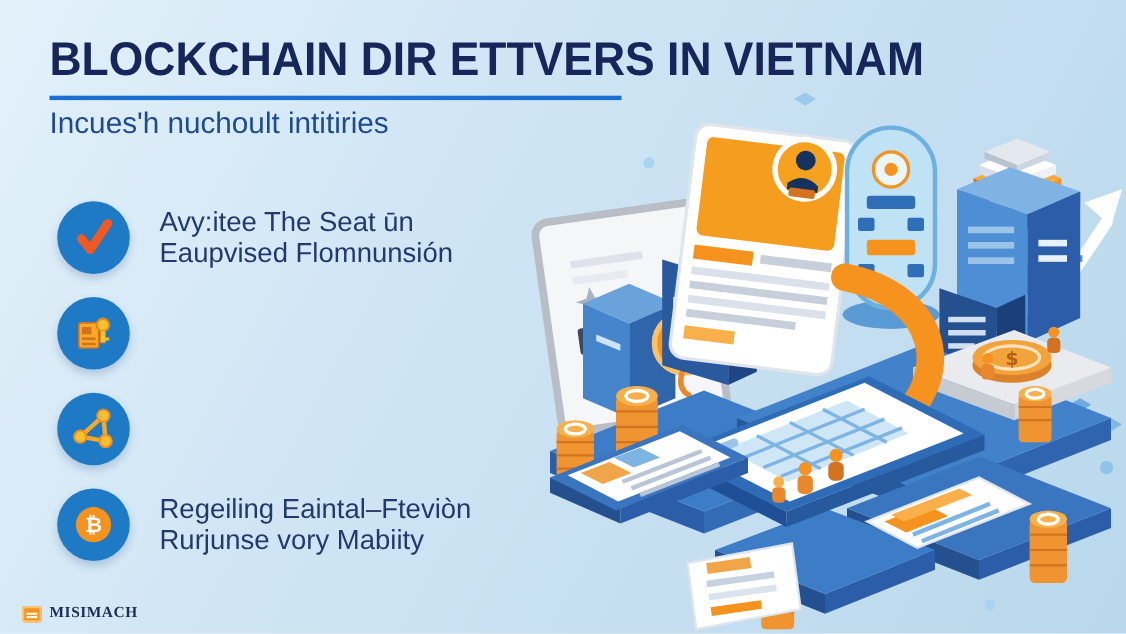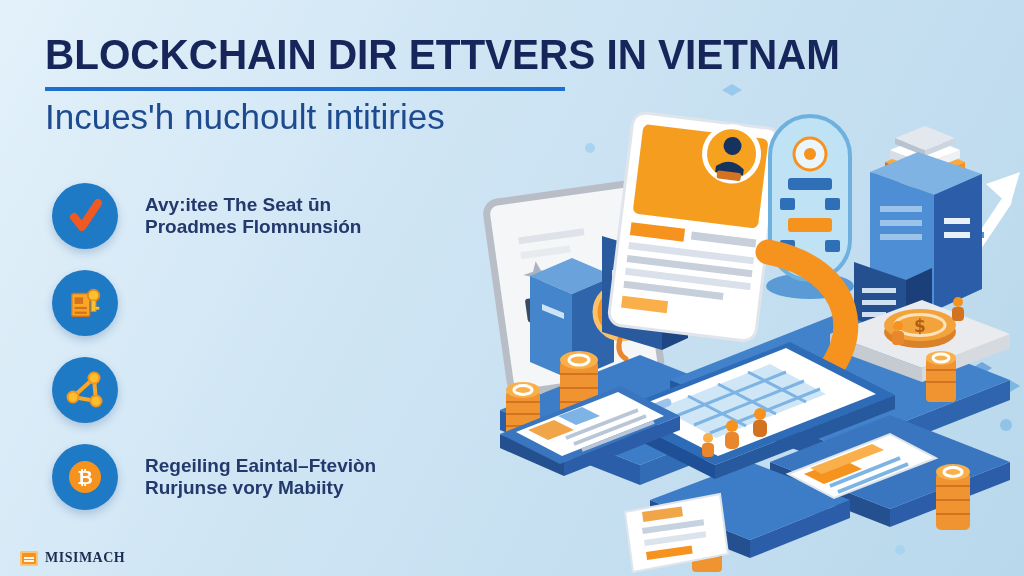--- a/index.html
+++ b/index.html
@@ -9,31 +9,31 @@
     font-family:"Liberation Sans",sans-serif;
   }
   
   .title{
     position:absolute;left:45px;top:30px;white-space:nowrap;
     font-size:43px;font-weight:700;color:#16265b;letter-spacing:0px;
     transform:scaleX(.94);transform-origin:left center;
   }
   .rule{position:absolute;left:45px;top:87px;width:520px;height:4px;background:#1c6fd1;}
   .subtitle{
-    position:absolute;left:45px;top:97px;font-size:35px;font-weight:500;color:#1e4b8f;
+    position:absolute;left:45px;top:97px;font-size:27px;font-weight:500;color:#1e4b8f;
   }
   
   .bullets{position:absolute;left:52px;top:183px;width:430px;}
   .bullet{display:flex;align-items:center;margin-bottom:21px;height:66px;}
   .bcircle{
     width:66px;height:66px;border-radius:50%;background:#1e7ac5;flex:0 0 66px;
     display:flex;align-items:center;justify-content:center;
     box-shadow:0 4px 8px rgba(40,80,140,.25);
   }
-  .btext{margin-left:27px;font-size:19px;line-height:1.14;color:#24396b;font-weight:700;}
+  .btext{margin-left:27px;font-size:25px;line-height:1.14;color:#24396b;font-weight:400;}
   
   .brand{position:absolute;left:20px;bottom:10px;display:flex;align-items:center;}
   .brandicon{width:18px;height:15px;background:#f6921e;border-radius:3px;position:relative;box-shadow:inset 0 0 0 2px #fbc571;}
   .brandicon::after{content:"";position:absolute;left:4px;top:6px;width:10px;height:2px;background:#fff7e8;box-shadow:0 3px 0 #fff7e8;}
   .brandname{margin-left:7px;font-size:14px;font-weight:700;color:#1b2d52;letter-spacing:.5px;font-family:Liberation Serif, serif;}
   
   .illus{position:absolute;left:470px;top:80px;width:554px;height:496px;}
 </style>
 </head>
 <body>
@@ -47,21 +47,21 @@
   <div class="bullets">
 
     <div class="bullet">
       <div class="bcircle">
         <svg width="40" height="40" viewBox="0 0 40 40">
           <path d="M9 21 L17 31 L33 7" fill="none" stroke="#f05a22" stroke-width="8" stroke-linecap="round" stroke-linejoin="round"></path>
         </svg>
       </div>
       <div class="btext">
         <span>Avy:itee The Seat ūn</span><br>
-        <span>Proadmes Flomnunsión</span>
+        <span>Eaupvised Flomnunsión</span>
       </div>
     </div>
 
     <div class="bullet">
       <div class="bcircle">
         <svg width="38" height="38" viewBox="0 0 40 40">
           <rect x="6" y="10" width="19" height="24" rx="2" fill="#f9a825" stroke="#d4731f" stroke-width="1.5"></rect>
           <rect x="9" y="14" width="9" height="7" fill="#d4731f"></rect>
           <rect x="9" y="24" width="13" height="2.5" fill="#d4731f"></rect>
           <rect x="9" y="29" width="13" height="2.5" fill="#d4731f"></rect>

